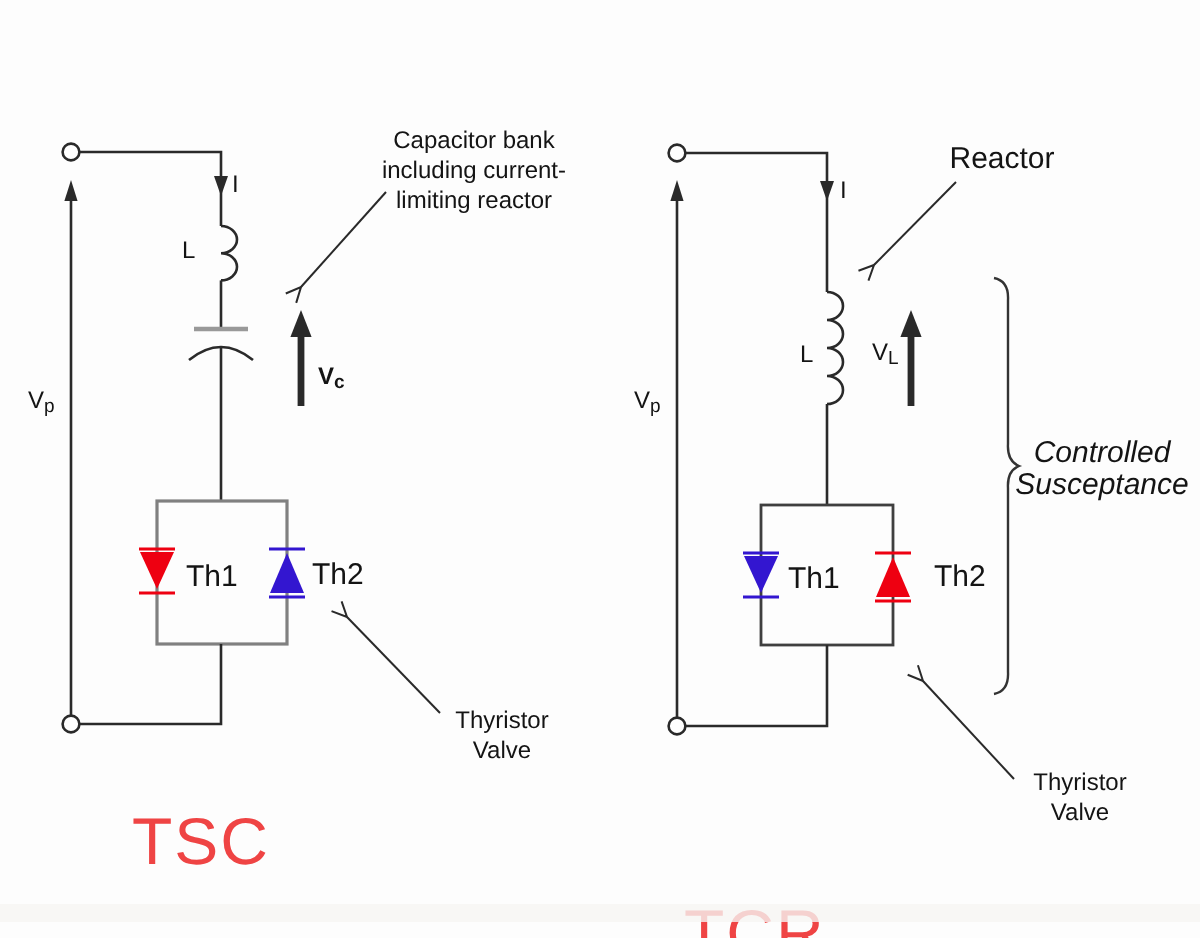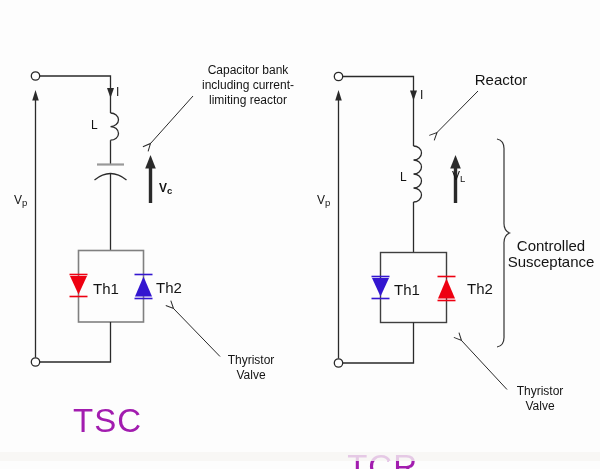--- a/index.html
+++ b/index.html
@@ -20,21 +20,21 @@
   .red-s{stroke:var(--thyristor-red,#ee0011);stroke-width:1.6;}
   .blue-f{fill:var(--thyristor-blue,#3316d0);}
   .blue-s{stroke:var(--thyristor-blue,#3316d0);stroke-width:1.6;}
   .thick{stroke:var(--wire,#2a2a2a);stroke-width:3.4;}
   .plate{stroke:var(--plate-gray,#999999);stroke-width:2.2;}
   .annot{stroke:var(--wire,#2a2a2a);stroke-width:1;fill:none;marker-end:url(#open-arrow);}
   .brace{stroke:#333;fill:none;stroke-width:1.2;}
   .lbl{position:absolute;color:#141414;font-size:12px;line-height:14px;white-space:pre-line;}
   .lbl.small{font-size:15px;}
   .lbl .subsc{font-size:9.5px;vertical-align:-2px;}
-  .title{position:absolute;color:#a21caf;font-size:33px;line-height:34px;text-align:right;letter-spacing:1px;}
+  .title{position:absolute;color:#ef4444;font-size:33px;line-height:34px;text-align:left;letter-spacing:1px;}
   .annot-text{position:absolute;color:#141414;font-size:12px;line-height:15px;text-align:center;white-space:pre-line;}
   .annot-text.right{font-size:15px;line-height:15.5px;}
   #scan-artifact{position:absolute;left:0;top:452px;width:600px;height:9px;background:#f6f5f3;opacity:.8;}
 </style>
 </head>
 <body>
 
 <div id="stage">
 
   <svg id="circuit-svg" width="600" height="469" viewBox="0 0 600 469">
@@ -102,34 +102,34 @@
       <path class="brace" d="M497,139 Q504.5,140.5 504,150 L504,222 Q503.5,230.5 509.5,233 Q503.5,235.5 504,244 L504,336 Q504.5,345.5 497,347"></path>
     </g>
   </svg>
 
   <span class="lbl" style="left:116px;top:85px;">I</span>
   <span class="lbl" style="left:91px;top:118px;">L</span>
   <span class="lbl" style="left:14px;top:193px;"><span>V</span><sub class="subsc">p</sub></span>
   <span class="lbl" style="left:159px;top:181px;font-weight:bold;"><span>V</span><sub class="subsc">c</sub></span>
   <span class="lbl small" style="left:93px;top:282px;">Th1</span>
   <span class="lbl small" style="left:156px;top:281px;">Th2</span>
-  <div class="annot-text" style="left:183px;top:63px;width:130px;">Capacitor bank
+  <div class="annot-text" style="left:172px;top:63px;width:130px;">Capacitor bank
 including current-
 limiting reactor</div>
   <div class="annot-text" style="left:211px;top:353px;width:80px;">Thyristor
 Valve</div>
   <div class="title" style="left:66px;top:404px;width:76px;">TSC</div>
 
   <span class="lbl" style="left:420px;top:88px;">I</span>
   <span class="lbl" style="left:400px;top:170px;">L</span>
   <span class="lbl" style="left:317px;top:193px;"><span>V</span><sub class="subsc">p</sub></span>
-  <span class="lbl" style="left:452px;top:169px;"><span>V</span><sub class="subsc">L</sub></span>
+  <span class="lbl" style="left:436px;top:169px;"><span>V</span><sub class="subsc">L</sub></span>
   <span class="lbl small" style="left:394px;top:283px;">Th1</span>
   <span class="lbl small" style="left:467px;top:282px;">Th2</span>
   <div class="annot-text right" style="left:471px;top:72px;width:60px;">Reactor</div>
-  <div class="annot-text right" style="left:505px;top:238px;width:92px;">Controlled
+  <div class="annot-text right" style="left:505px;top:219px;width:92px;font-style:italic;">Controlled
 Susceptance</div>
   <div class="annot-text" style="left:500px;top:384px;width:80px;">Thyristor
 Valve</div>
   <div class="title" style="left:342px;top:404px;width:76px;margin-top:46px;">TCR</div>
 
   <div id="scan-artifact"></div>
 </div>
 
 </body></html>

